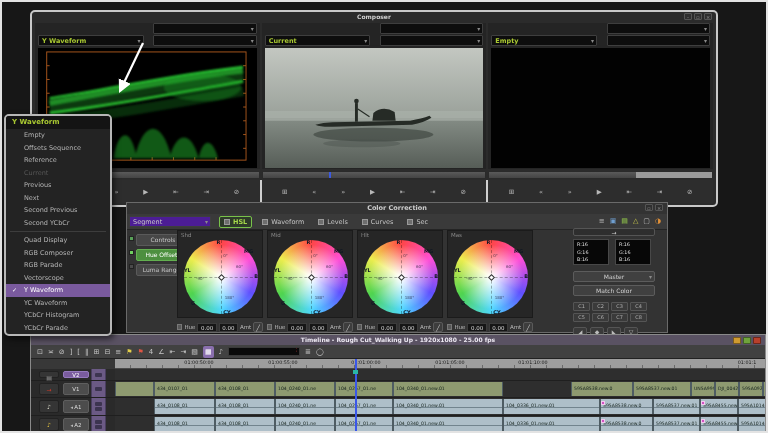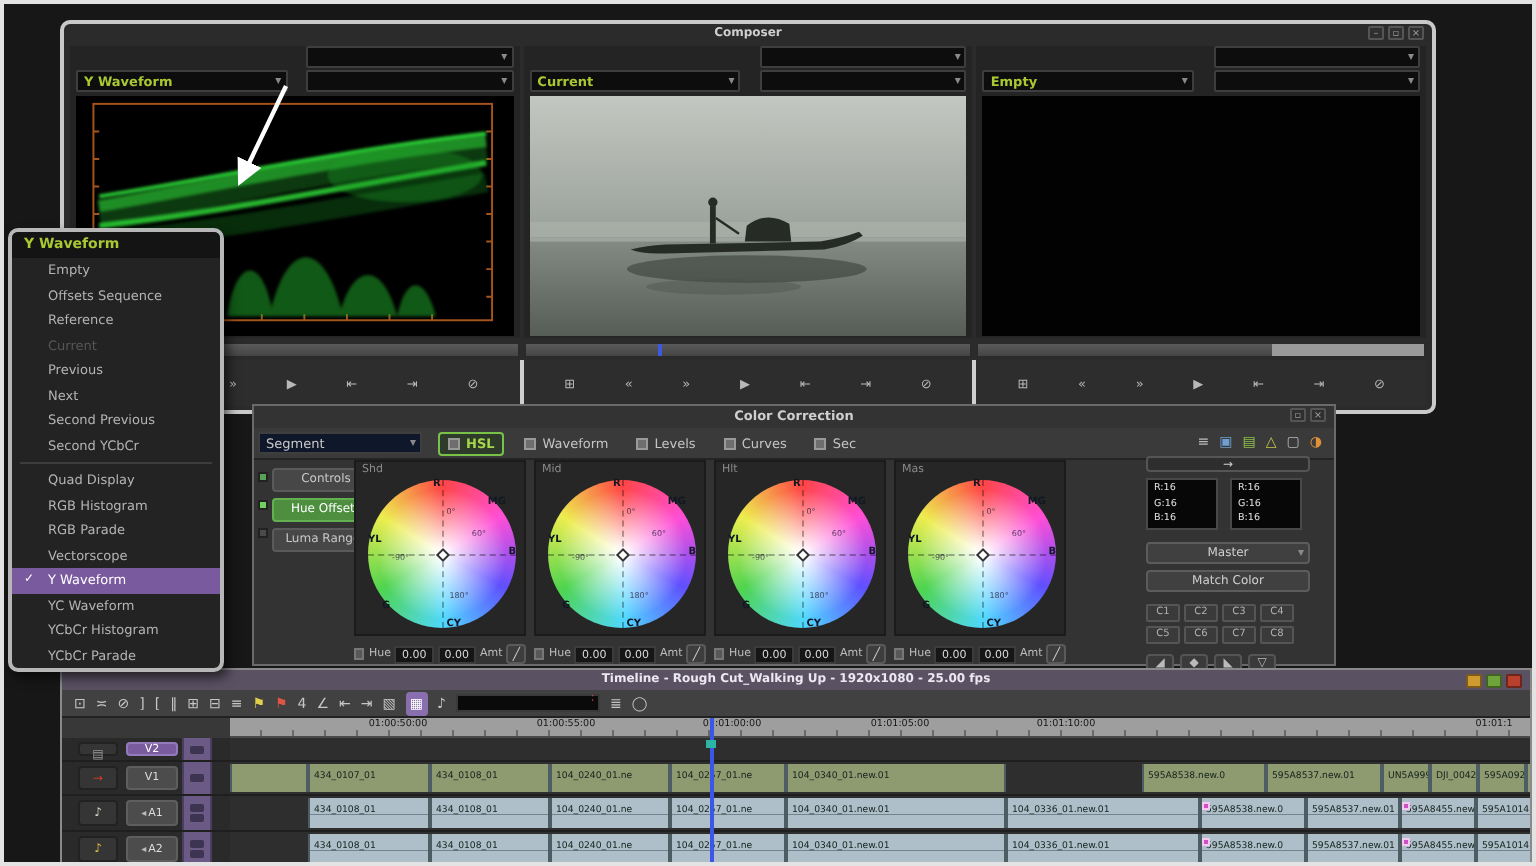--- a/index.html
+++ b/index.html
@@ -37,21 +37,21 @@
   .menu-header{height:13px;background:#141414;color:#a9c832;font-size:7px;font-weight:bold;line-height:13px;padding-left:6px;}
   .menu-item{position:relative;height:12.5px;line-height:12.5px;font-size:6.5px;color:#b4b4b4;padding-left:18px;white-space:nowrap;}
   .menu-item.disabled{color:#565656;}
   .menu-item.selected{background:#7a5a9e;color:#fff;}
   .mcheck{position:absolute;left:6px;top:0;font-size:6px;}
   .menu-sep{height:1px;background:#3d3d3d;margin:2px 4px;}
   
   .cc{position:absolute;left:124px;top:200px;width:542px;height:131px;background:#333;border:1px solid #6a6a6a;z-index:2;}
   .cc .win-title{height:11px;font-size:6.5px;line-height:11px;}
   .cc-tabrow{position:absolute;left:0;right:0;top:11px;height:16px;background:#3a3a3a;border-bottom:1px solid #242424;}
-  .seg-dd{left:2px;top:2px;width:82px;height:11px;background:#0f172a;text-decoration:underline;}
+  .seg-dd{left:2px;top:2px;width:82px;height:11px;background:#4c1d95;text-decoration:underline;}
   .seg-dd .dd-label{color:#c8c8c8;font-weight:normal;}
   .cc-tabs{position:absolute;left:92px;top:2px;display:flex;gap:6px;}
   .cc-tab{display:flex;align-items:center;gap:3px;height:12px;padding:0 4px;border-radius:2px;}
   .cc-tab .box{width:6px;height:6px;background:#6e6e6e;border:1px solid #999;}
   .cc-tab span.lb{font-size:6.5px;color:#c4c4c4;}
   .cc-tab.active{border:1px solid #79c24a;background:#2e3a2a;}
   .cc-tab.active span.lb{color:#a5d84a;font-weight:bold;}
   .cc-icons{position:absolute;right:6px;top:3px;display:flex;gap:5px;}
   .cc-icon{font-size:7px;line-height:9px;}
   .cc-side{position:absolute;left:9px;top:31px;width:54px;}
@@ -608,21 +608,21 @@
         <div class="menu-item"><span>Empty</span></div>
         <div class="menu-item"><span>Offsets Sequence</span></div>
         <div class="menu-item"><span>Reference</span></div>
         <div class="menu-item disabled"><span>Current</span></div>
         <div class="menu-item"><span>Previous</span></div>
         <div class="menu-item"><span>Next</span></div>
         <div class="menu-item"><span>Second Previous</span></div>
         <div class="menu-item"><span>Second YCbCr</span></div>
         <div class="menu-sep"></div>
         <div class="menu-item"><span>Quad Display</span></div>
-        <div class="menu-item"><span>RGB Histogram</span></div>
+        <div class="menu-item"><span>RGB Composer</span></div>
         <div class="menu-item"><span>RGB Parade</span></div>
         <div class="menu-item"><span>Vectorscope</span></div>
         <div class="menu-item selected"><span class="mcheck">✓</span><span>Y Waveform</span></div>
         <div class="menu-item"><span>YC Waveform</span></div>
         <div class="menu-item"><span>YCbCr Histogram</span></div>
         <div class="menu-item"><span>YCbCr Parade</span></div>
       </div>
   </div>
 
   <svg class="anno" viewBox="0 0 768 433">

